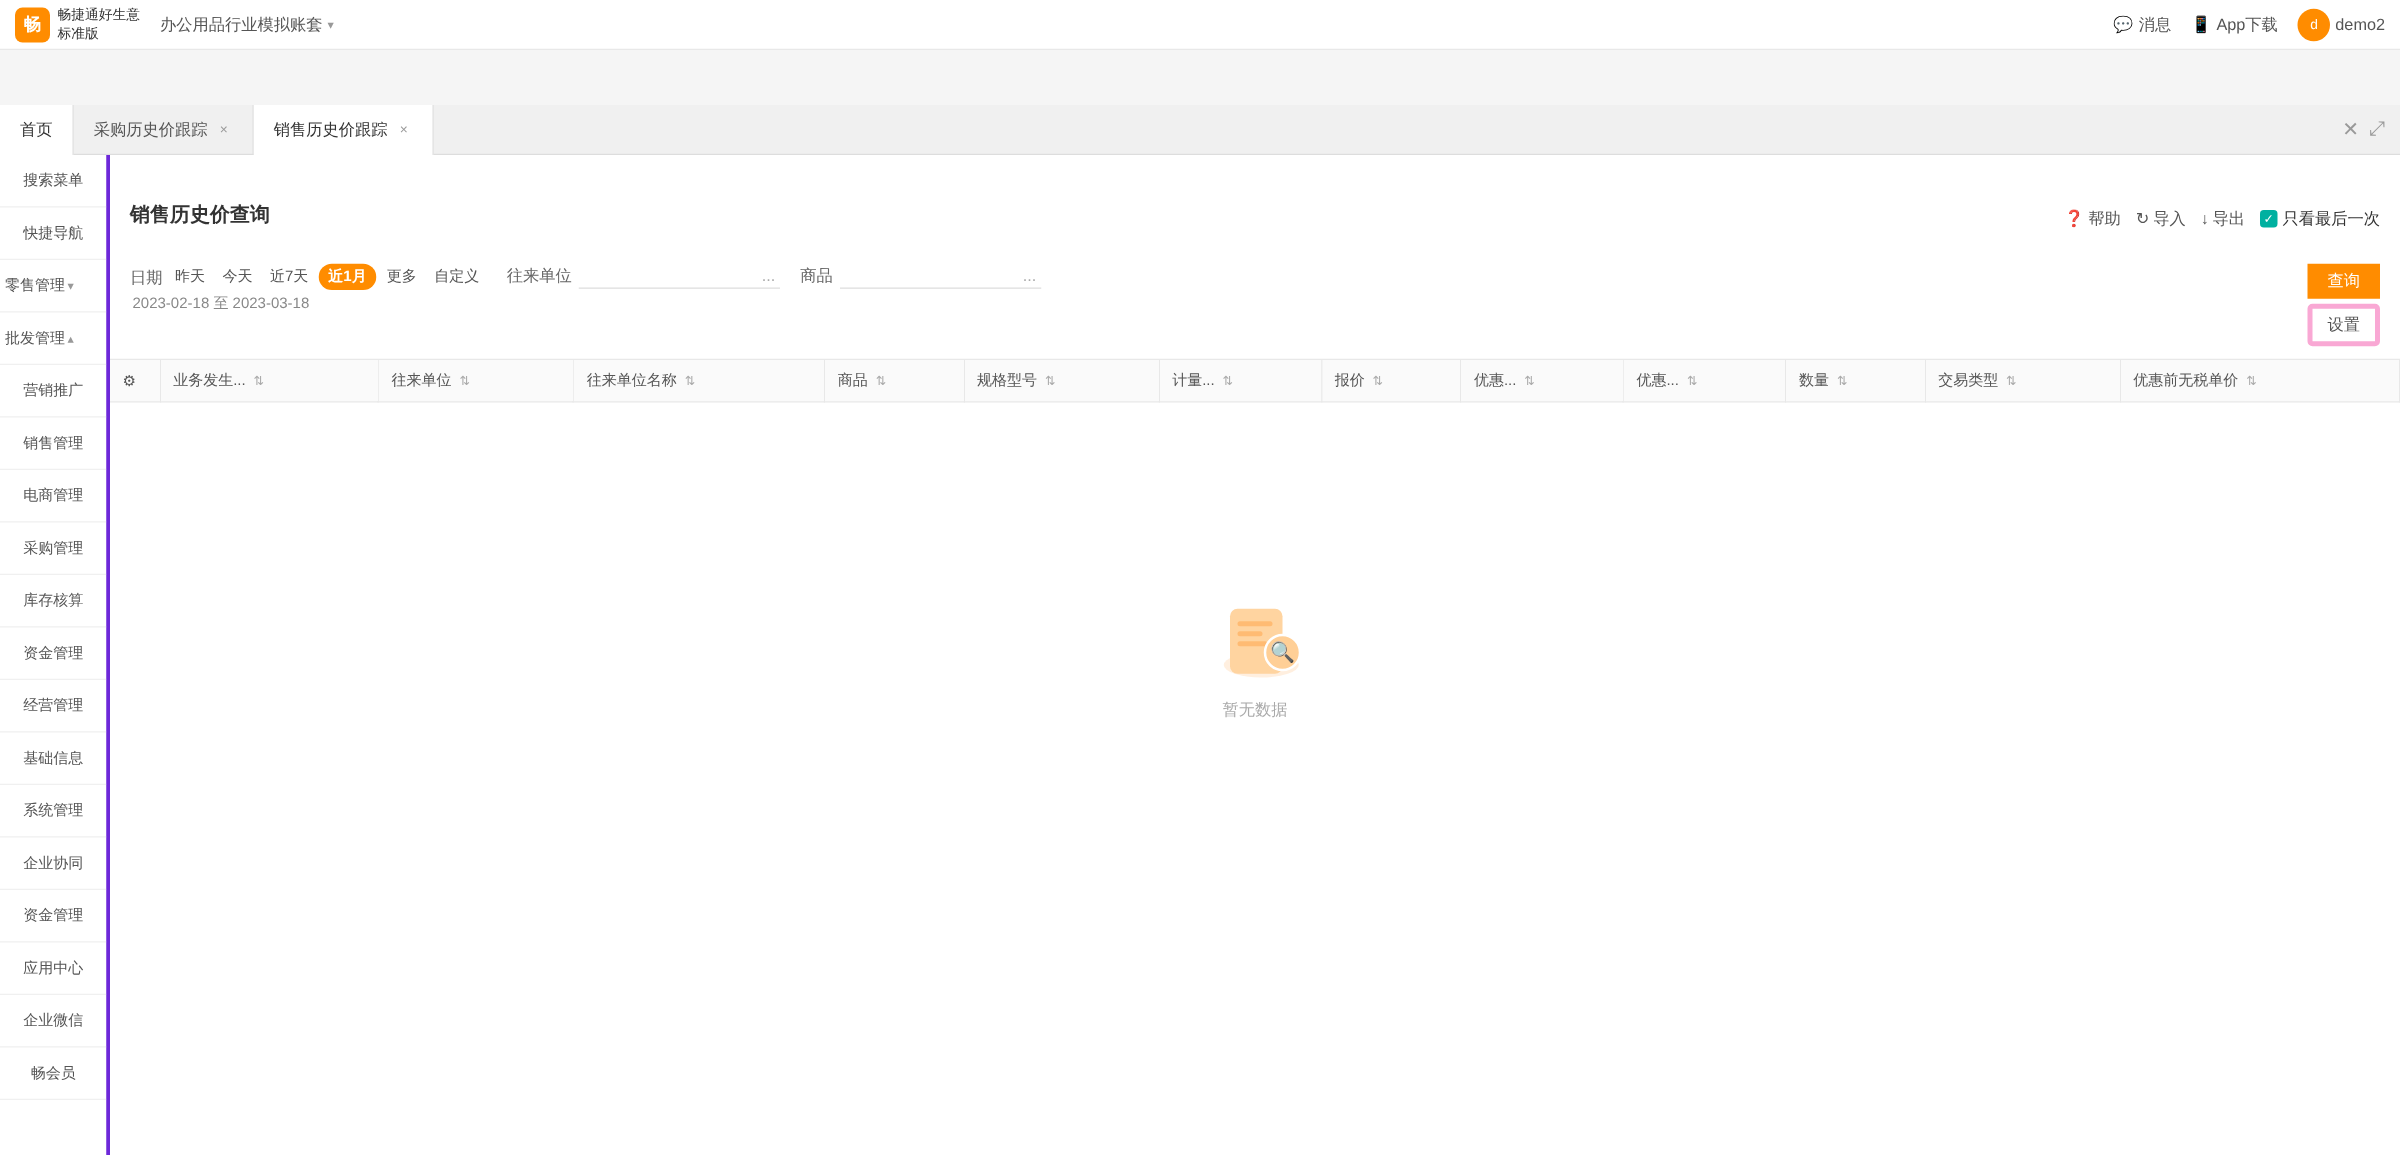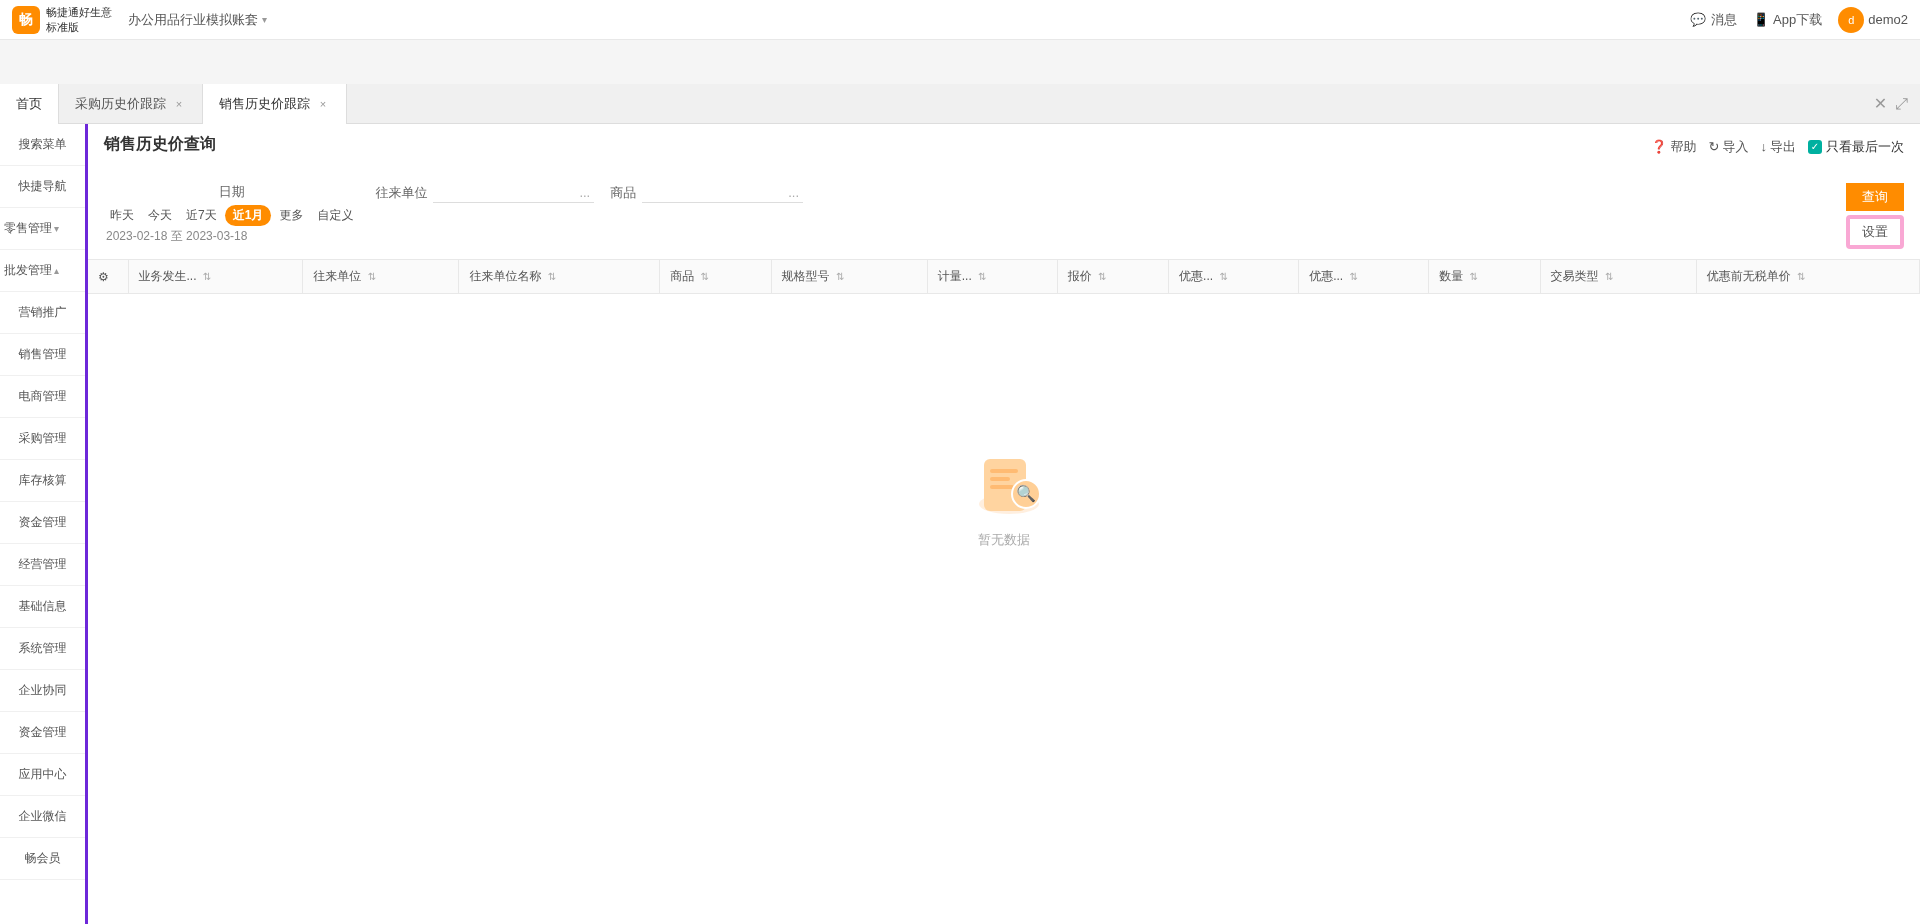--- a/index.html
+++ b/index.html
@@ -61,21 +61,21 @@
     .empty-state { display: flex; flex-direction: column; align-items: center; justify-content: center; height: 400px; color: #bbb; }
     .empty-icon { width: 80px; height: 80px; margin-bottom: 12px; position: relative; }
     .empty-text { font-size: 13px; color: #aaa; }
 
     .header-container { background: #fff; }
 
     .filter-combined { background: #fff; padding: 8px 16px 10px; border-bottom: 1px solid #e8e8e8; }
     .filter-row { display: flex; align-items: flex-start; gap: 16px; flex-wrap: wrap; }
     .filter-section { display: flex; align-items: center; gap: 6px; }
     .filter-section.date-section { flex-direction: column; align-items: flex-start; gap: 2px; }
-    .date-row1 { display: flex; align-items: center; gap: 4px; flex-direction: column; }
+    .date-row1 { display: flex; align-items: center; gap: 4px; }
     .date-row2 { font-size: 12px; color: #888; margin-left: 2px; }
     .input-with-dots { display: flex; align-items: center; gap: 2px; border-bottom: 1px solid #ddd; padding: 2px 4px; }
     .input-with-dots input { border: none; outline: none; font-size: 13px; color: #333; width: 120px; }
   </style>
 </head>
 <body>
 
 <div class="top-bar">
   <div class="top-bar-left">
     <div class="logo-area">
@@ -181,21 +181,21 @@
       <span>企业微信</span>
     </div>
     <div class="sidebar-item">
       <span>畅会员</span>
     </div>
   </div>
 
   <div class="content-area">
 
     <div class="header-container">
-      <div style="display:flex; align-items:center; justify-content:space-between; padding: 10px 16px 8px;">
+      <div style="display:flex; align-items:center; justify-content:space-between; padding: 10px 16px 8px; margin-top: 28px;">
         <div class="page-title">销售历史价查询</div>
         <div class="page-actions">
           <div class="action-link">
             <span>❓</span>
             <span>帮助</span>
           </div>
           <div class="action-link">
             <span>↻</span>
             <span>导入</span>
           </div>

